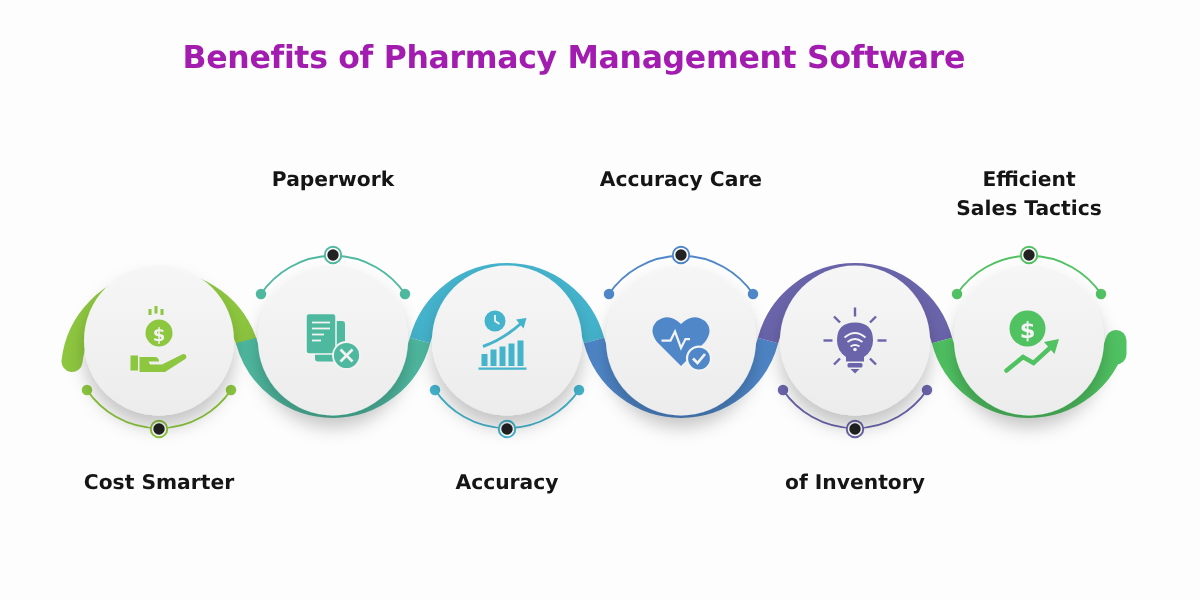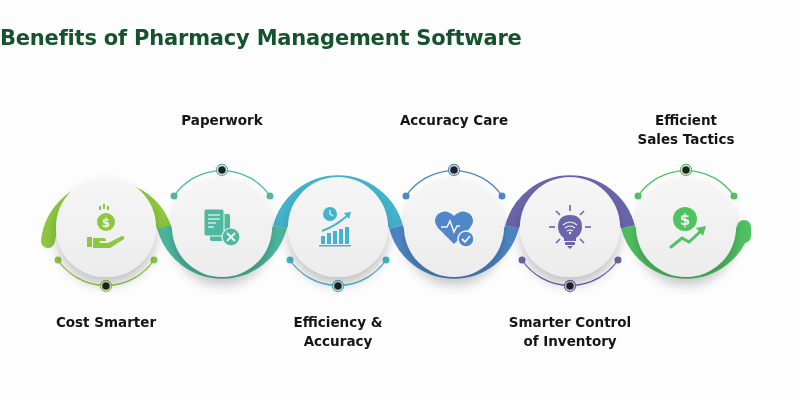--- a/index.html
+++ b/index.html
@@ -1,17 +1,17 @@
 <!DOCTYPE html>
 <html><head>
 <meta charset="utf-8">
 <style>
   html,body{margin:0;padding:0;}
   body{width:800px;height:400px;background:#fdfdfd;position:relative;overflow:hidden;font-family:"DejaVu Sans","Liberation Sans",sans-serif;}
-  .title{position:absolute;left:0;top:26px;width:765px;font-size:21px;font-weight:bold;color:#14532d;letter-spacing:-0.2px;}
+  .title{position:absolute;left:0;top:26px;width:765px;text-align:center;font-size:21px;font-weight:bold;color:#a21caf;letter-spacing:-0.2px;}
   .label{position:absolute;width:160px;text-align:center;font-size:13.5px;font-weight:bold;color:#151515;line-height:19px;}
   svg.diagram{position:absolute;left:0;top:0;}
 </style>
 </head>
 <body>
 
 <div class="title">Benefits of Pharmacy Management Software</div>
 
 <svg class="diagram" width="800" height="400" viewBox="0 0 800 400">
   <defs>
@@ -160,26 +160,24 @@
   </g>
 </svg>
 
 <div class="label" style="left:26px;top:313px;">
   <div>Cost Smarter</div>
 </div>
 <div class="label" style="left:142px;top:111px;">
   <div>Paperwork</div>
 </div>
 <div class="label" style="left:258px;top:313px;">
-  <div>Efficiency &amp;</div>
   <div>Accuracy</div>
 </div>
 <div class="label" style="left:374px;top:111px;">
   <div>Accuracy Care</div>
 </div>
 <div class="label" style="left:490px;top:313px;">
-  <div>Smarter Control</div>
   <div>of Inventory</div>
 </div>
 <div class="label" style="left:606px;top:111px;">
   <div>Efficient</div>
   <div>Sales Tactics</div>
 </div>
 
 </body></html>

